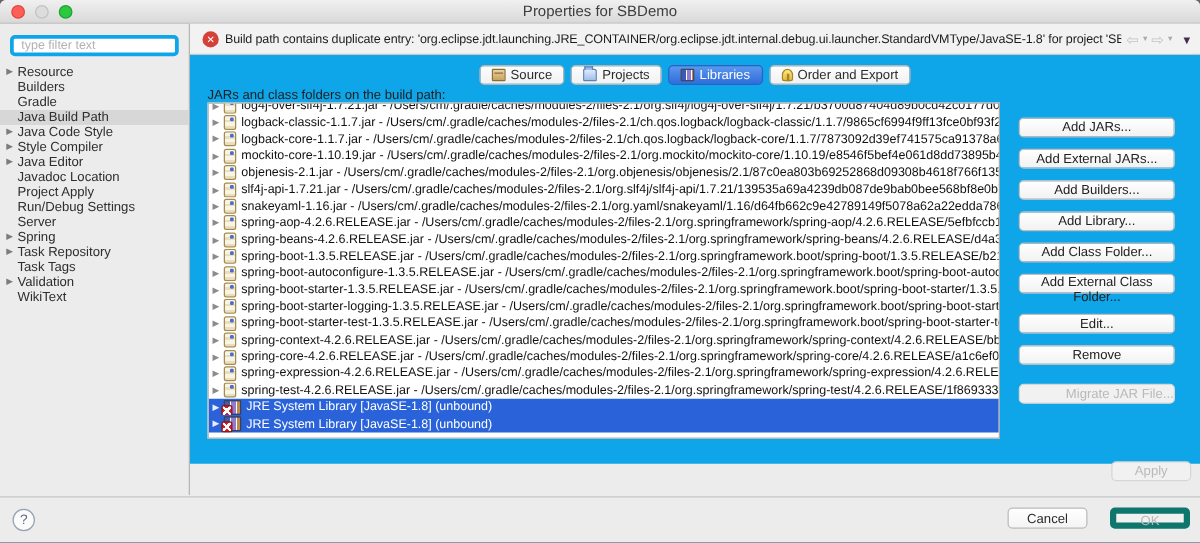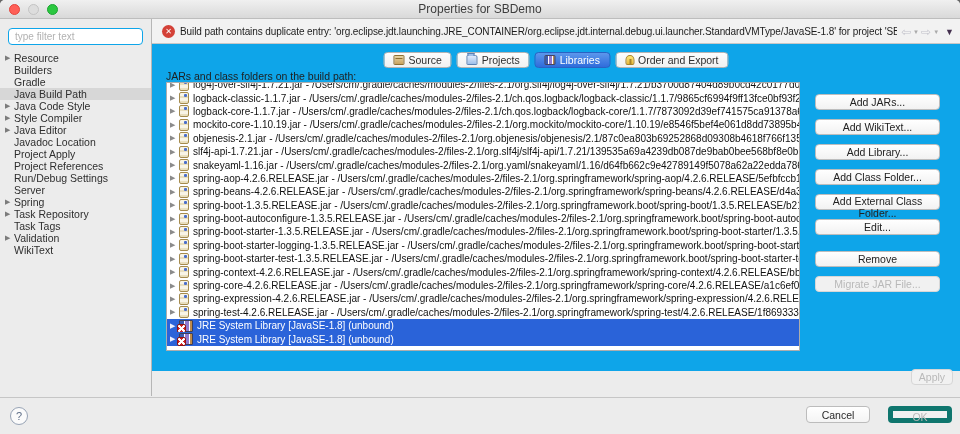--- a/index.html
+++ b/index.html
@@ -17,21 +17,21 @@
   .light.red   { background:#ff5f57; border:1px solid #e2463d; }
   .light.min   { background:#dddddd; border:1px solid #c3c3c3; }
   .light.green { background:#2bc840; border:1px solid #1ea433; }
   .title { text-align:center; font-size:12px; line-height:18px; color:#3d3d3d; }
 
   
   .cols { display:flex; height:377px; }
   .sidebar { width:152px; border-right:1px solid #b6b6b6; background:#ececec;
              flex:none; }
   .filter-wrap { padding:7px 8px 4px 8px; }
-  .filter { width:100%; height:17px; border:1px solid #0ea5e9; border-radius:4px;
+  .filter { width:100%; height:17px; border:3px solid #0ea5e9; border-radius:4px;
             background:#fff; font-size:10px; padding:0 6px; color:#444;
             font-family:inherit; }
   .filter::placeholder { color:#b2b2b2; }
   .tree { padding-top:3px; }
   .tree-item { height:12px; line-height:12px; font-size:10.5px; color:#2e2e2e;
                display:flex; align-items:center; padding-left:5px;
                white-space:nowrap; cursor:default; }
   .tree-item .arrow { width:9px; font-size:7px; color:#7c7c7c; flex:none; }
   .tree-item.sel { background:#d7d7d7; }
 
@@ -99,25 +99,25 @@
             background:linear-gradient(45deg,transparent 40%,#fff 40%,#fff 60%,transparent 60%),
                        linear-gradient(-45deg,transparent 40%,#fff 40%,#fff 60%,transparent 60%),#cf2323; }
 
   
   .btn-col { position:absolute; left:663px; top:50px; width:125px; display:flex;
              flex-direction:column; align-items:stretch; }
   .sbtn { height:16px; margin-bottom:9px; border:1px solid #bdbdbd; border-radius:4px;
           background:linear-gradient(#ffffff,#f2f2f2); font-size:10.5px; color:#222;
           font-family:inherit; cursor:default; }
   .btn-col .sbtn:nth-child(7) { margin-top:7px; }
-  .btn-col .sbtn:nth-child(9) { margin-top:6px; }
+  .btn-col .sbtn:nth-child(9) { margin-top:6px;text-align:right; }
   .sbtn:disabled, .btn.disabled, .sbtn.disabled {
           color:#b9b9b9; background:#f1f1f1; border-color:#d7d7d7; }
 
-  .apply { position:absolute; top:325px; right:7px; width:42px; height:16px;
+  .apply { position:absolute; top:325px; right:7px; width:64px; height:16px;
            border:1px solid #d6d6d6; border-radius:4px; background:#f1f1f1;
            color:#b9b9b9; font-size:10.5px; font-family:inherit; }
 
   
   .footer { position:absolute; left:0; right:0; bottom:0; height:37px;
             border-top:1px solid #c6c6c6; background:#ececec; }
   .help { position:absolute; left:10px; top:9px; width:18px; height:18px;
           border:1px solid #97a3b5; border-radius:50%; background:#fbfbfb;
           color:#5f6f88; font-size:11px; line-height:16px; text-align:center;
           font-family:inherit; }
@@ -176,24 +176,20 @@
     <span class="arrow" style="visibility: visible;">▶</span>
     <span class="lbl">Java Editor</span>
   </div>
           <div class="tree-item">
     <span class="arrow" style="visibility: hidden;">▶</span>
     <span class="lbl">Javadoc Location</span>
   </div>
           <div class="tree-item">
     <span class="arrow" style="visibility: hidden;">▶</span>
     <span class="lbl">Project Apply</span>
-  </div>
-          <div class="tree-item">
-    <span class="arrow" style="visibility: hidden;">▶</span>
-    <span class="lbl">Project References</span>
   </div>
           <div class="tree-item">
     <span class="arrow" style="visibility: hidden;">▶</span>
     <span class="lbl">Run/Debug Settings</span>
   </div>
           <div class="tree-item">
     <span class="arrow" style="visibility: hidden;">▶</span>
     <span class="lbl">Server</span>
   </div>
           <div class="tree-item">
@@ -351,21 +347,22 @@
   </div>
               <div class="row sel">
     <span class="tw">▶</span>
     <span class="ic ic-jre"></span>
     <span class="txt">JRE System Library [JavaSE-1.8] (unbound)</span>
   </div>
             </div>
         </div>
         <div class="btn-col">
             <button class="sbtn">Add JARs...</button>
-            <button class="sbtn">Add WikiText...</button>
+            <button class="sbtn">Add External JARs...</button>
+            <button class="sbtn">Add Builders...</button>
             <button class="sbtn">Add Library...</button>
             <button class="sbtn">Add Class Folder...</button>
             <button class="sbtn">Add External Class Folder...</button>
             <button class="sbtn">Edit...</button>
             <button class="sbtn">Remove</button>
             <button class="sbtn disabled" disabled="">Migrate JAR File...</button>
           </div>
         <button class="apply" disabled="">Apply</button>
       </div>
     </div>

